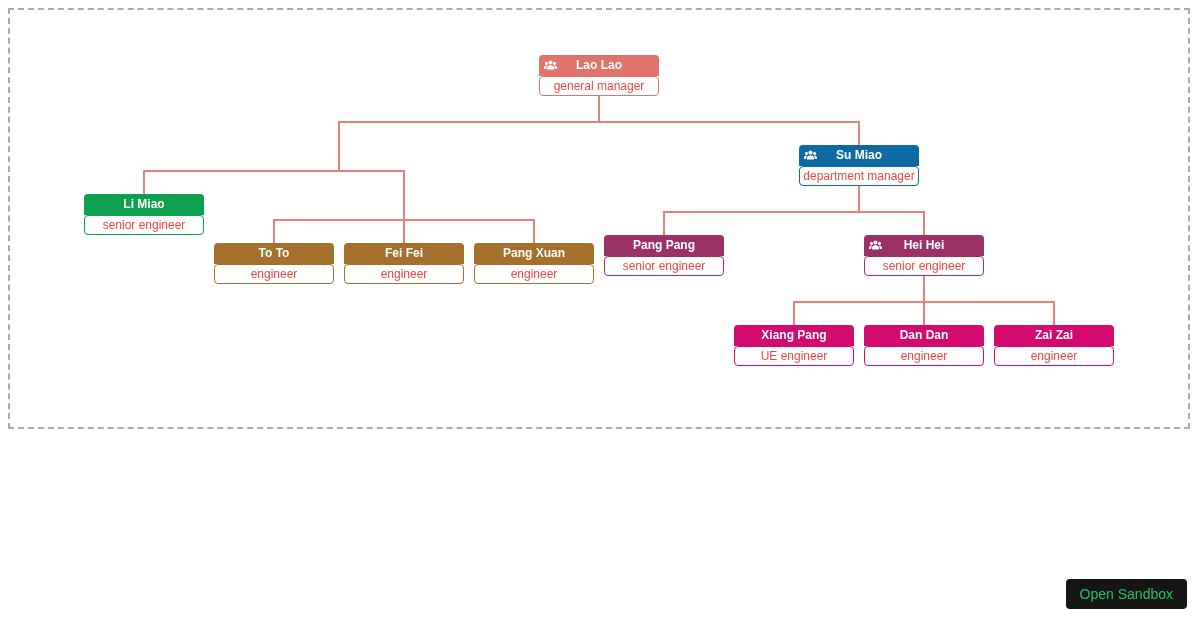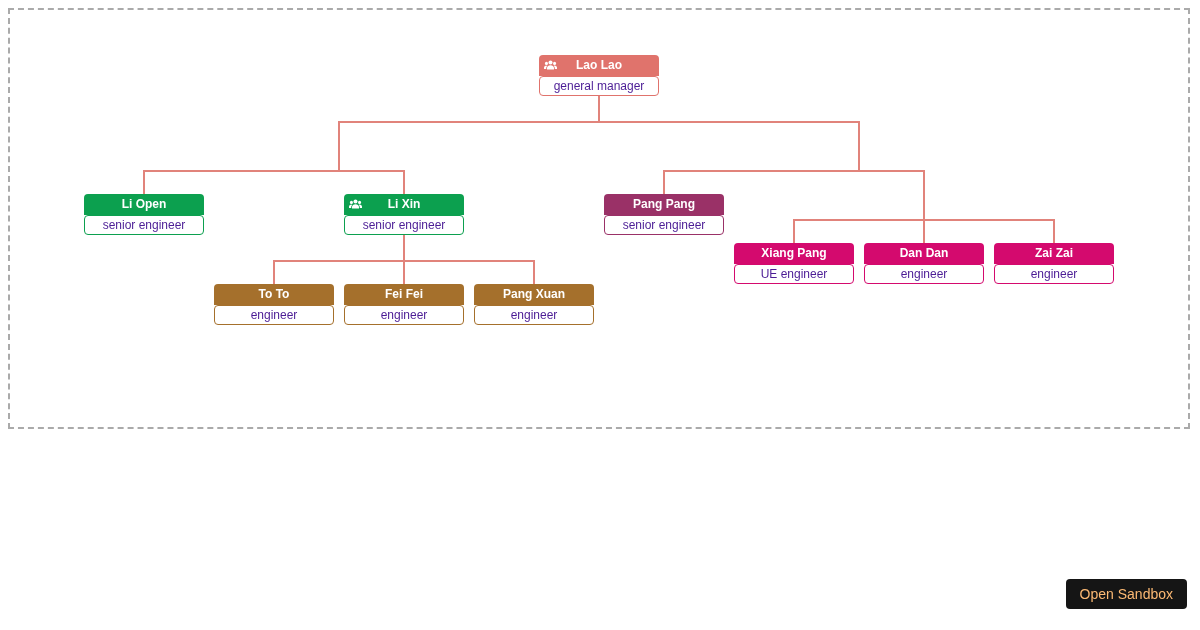--- a/index.html
+++ b/index.html
@@ -48,21 +48,21 @@
     font-size: 12px; font-weight: bold;
     border-radius: 4px 4px 0 0;
     white-space: nowrap;
   }
   .node .hdr .users-ic { position: absolute; left: 5px; top: 5px; }
   .node .body {
     height: 20px; line-height: 18px;
     background: #fff;
     border: 1px solid var(--c);
     border-radius: 4px;
-    font-size: 12px; color: #4c1d95;
+    font-size: 12px; color: #ef4444;
     white-space: nowrap;
   }
 
   .open-sandbox {
     position: absolute;
     right: 13px; bottom: 21px;
     height: 30px;
     padding: 0 14px;
     background: #151515;
     color: #ffffff;
@@ -115,114 +115,124 @@
                       <td class="rl"></td>
                       <td class="ll tl"></td>
                       <td class="rl tl"></td>
                       <td class="ll"></td>
                     </tr>
                     <tr>
                       <td colspan="2">
                         <table>
                           <tbody>
                             <tr>
-                              <td colspan="1"><div class="node" style="--c: #0ca04f;"><div class="hdr"><span>Li Open</span></div><div class="body">senior engineer</div></div></td>
-                            </tr>
-                          </tbody>
-                        </table>
-                      </td>
-                      <td colspan="2">
-                        <table>
-                          <tbody>
-                            <tr>
-                              <td colspan="6"><div class="node" style="--c: #0ca04f;"><div class="hdr"><svg class="users-ic" width="13" height="10" viewBox="0 0 16 12" fill="#ffffff" xmlns="http://www.w3.org/2000/svg">
+                              <td colspan="1"><div class="node" style="--c: #0ca04f;"><div class="hdr"><span>Li Miao</span></div><div class="body">senior engineer</div></div></td>
+                            </tr>
+                          </tbody>
+                        </table>
+                      </td>
+                      <td colspan="2">
+                        <table>
+                          <tbody>
+                            <tr class="lines">
+                              <td colspan="6">
+                                <div class="down"></div>
+                              </td>
+                            </tr>
+                            <tr class="lines stubs">
+                              <td class="rl"></td>
+                              <td class="ll tl"></td>
+                              <td class="rl tl"></td>
+                              <td class="ll tl"></td>
+                              <td class="rl tl"></td>
+                              <td class="ll"></td>
+                            </tr>
+                            <tr>
+                              <td colspan="2">
+                                <table>
+                                  <tbody>
+                                    <tr>
+                                      <td colspan="1"><div class="node" style="--c: #a5702c;"><div class="hdr"><span>To To</span></div><div class="body">engineer</div></div></td>
+                                    </tr>
+                                  </tbody>
+                                </table>
+                              </td>
+                              <td colspan="2">
+                                <table>
+                                  <tbody>
+                                    <tr>
+                                      <td colspan="1"><div class="node" style="--c: #a5702c;"><div class="hdr"><span>Fei Fei</span></div><div class="body">engineer</div></div></td>
+                                    </tr>
+                                  </tbody>
+                                </table>
+                              </td>
+                              <td colspan="2">
+                                <table>
+                                  <tbody>
+                                    <tr>
+                                      <td colspan="1"><div class="node" style="--c: #a5702c;"><div class="hdr"><span>Pang Xuan</span></div><div class="body">engineer</div></div></td>
+                                    </tr>
+                                  </tbody>
+                                </table>
+                              </td>
+                            </tr>
+                          </tbody>
+                        </table>
+                      </td>
+                    </tr>
+                  </tbody>
+                </table>
+              </td>
+              <td colspan="2">
+                <table>
+                  <tbody>
+                    <tr>
+                      <td colspan="4"><div class="node" style="--c: #0e6aa3;"><div class="hdr"><svg class="users-ic" width="13" height="10" viewBox="0 0 16 12" fill="#ffffff" xmlns="http://www.w3.org/2000/svg">
+                              <circle cx="3" cy="4" r="1.9"></circle>
+                              <circle cx="13" cy="4" r="1.9"></circle>
+                              <circle cx="8" cy="3" r="2.5"></circle>
+                              <path d="M8 6.3c-2.4 0-4.3 1.6-4.3 3.5v1.7h8.6V9.8c0-1.9-1.9-3.5-4.3-3.5z"></path>
+                              <path d="M3 6.7C1.3 6.7 0 7.9 0 9.4V11h2.7V9.8c0-1 .4-1.9 1.2-2.6A3.4 3.4 0 0 0 3 6.7z"></path>
+                              <path d="M13 6.7c1.7 0 3 1.2 3 2.7V11h-2.7V9.8c0-1-.4-1.9-1.2-2.6.3-.3.6-.5.9-.5z"></path>
+                            </svg><span>Su Miao</span></div><div class="body">department manager</div></div></td>
+                    </tr>
+                    <tr class="lines">
+                      <td colspan="4">
+                        <div class="down"></div>
+                      </td>
+                    </tr>
+                    <tr class="lines stubs">
+                      <td class="rl"></td>
+                      <td class="ll tl"></td>
+                      <td class="rl tl"></td>
+                      <td class="ll"></td>
+                    </tr>
+                    <tr>
+                      <td colspan="2">
+                        <table>
+                          <tbody>
+                            <tr>
+                              <td colspan="1"><div class="node" style="--c: #9a3167;"><div class="hdr"><span>Pang Pang</span></div><div class="body">senior engineer</div></div></td>
+                            </tr>
+                          </tbody>
+                        </table>
+                      </td>
+                      <td colspan="2">
+                        <table>
+                          <tbody>
+                            <tr>
+                              <td colspan="6"><div class="node" style="--c: #9a3167;"><div class="hdr"><svg class="users-ic" width="13" height="10" viewBox="0 0 16 12" fill="#ffffff" xmlns="http://www.w3.org/2000/svg">
                                       <circle cx="3" cy="4" r="1.9"></circle>
                                       <circle cx="13" cy="4" r="1.9"></circle>
                                       <circle cx="8" cy="3" r="2.5"></circle>
                                       <path d="M8 6.3c-2.4 0-4.3 1.6-4.3 3.5v1.7h8.6V9.8c0-1.9-1.9-3.5-4.3-3.5z"></path>
                                       <path d="M3 6.7C1.3 6.7 0 7.9 0 9.4V11h2.7V9.8c0-1 .4-1.9 1.2-2.6A3.4 3.4 0 0 0 3 6.7z"></path>
                                       <path d="M13 6.7c1.7 0 3 1.2 3 2.7V11h-2.7V9.8c0-1-.4-1.9-1.2-2.6.3-.3.6-.5.9-.5z"></path>
-                                    </svg><span>Li Xin</span></div><div class="body">senior engineer</div></div></td>
-                            </tr>
-                            <tr class="lines">
-                              <td colspan="6">
-                                <div class="down"></div>
-                              </td>
-                            </tr>
-                            <tr class="lines stubs">
-                              <td class="rl"></td>
-                              <td class="ll tl"></td>
-                              <td class="rl tl"></td>
-                              <td class="ll tl"></td>
-                              <td class="rl tl"></td>
-                              <td class="ll"></td>
-                            </tr>
-                            <tr>
-                              <td colspan="2">
-                                <table>
-                                  <tbody>
-                                    <tr>
-                                      <td colspan="1"><div class="node" style="--c: #a5702c;"><div class="hdr"><span>To To</span></div><div class="body">engineer</div></div></td>
-                                    </tr>
-                                  </tbody>
-                                </table>
-                              </td>
-                              <td colspan="2">
-                                <table>
-                                  <tbody>
-                                    <tr>
-                                      <td colspan="1"><div class="node" style="--c: #a5702c;"><div class="hdr"><span>Fei Fei</span></div><div class="body">engineer</div></div></td>
-                                    </tr>
-                                  </tbody>
-                                </table>
-                              </td>
-                              <td colspan="2">
-                                <table>
-                                  <tbody>
-                                    <tr>
-                                      <td colspan="1"><div class="node" style="--c: #a5702c;"><div class="hdr"><span>Pang Xuan</span></div><div class="body">engineer</div></div></td>
-                                    </tr>
-                                  </tbody>
-                                </table>
-                              </td>
-                            </tr>
-                          </tbody>
-                        </table>
-                      </td>
-                    </tr>
-                  </tbody>
-                </table>
-              </td>
-              <td colspan="2">
-                <table>
-                  <tbody>
-                    <tr class="lines">
-                      <td colspan="4">
-                        <div class="down"></div>
-                      </td>
-                    </tr>
-                    <tr class="lines stubs">
-                      <td class="rl"></td>
-                      <td class="ll tl"></td>
-                      <td class="rl tl"></td>
-                      <td class="ll"></td>
-                    </tr>
-                    <tr>
-                      <td colspan="2">
-                        <table>
-                          <tbody>
-                            <tr>
-                              <td colspan="1"><div class="node" style="--c: #9a3167;"><div class="hdr"><span>Pang Pang</span></div><div class="body">senior engineer</div></div></td>
-                            </tr>
-                          </tbody>
-                        </table>
-                      </td>
-                      <td colspan="2">
-                        <table>
-                          <tbody>
+                                    </svg><span>Hei Hei</span></div><div class="body">senior engineer</div></div></td>
+                            </tr>
                             <tr class="lines">
                               <td colspan="6">
                                 <div class="down"></div>
                               </td>
                             </tr>
                             <tr class="lines stubs">
                               <td class="rl"></td>
                               <td class="ll tl"></td>
                               <td class="rl tl"></td>
                               <td class="ll tl"></td>
@@ -263,14 +273,14 @@
                       </td>
                     </tr>
                   </tbody>
                 </table>
               </td>
             </tr>
           </tbody>
         </table>
       </div>
   </div>
-  <button class="open-sandbox" style="background: rgb(21, 21, 21); color: #fdba74; margin-left: 32px;">Open Sandbox</button>
+  <button class="open-sandbox" style="background: rgb(21, 21, 21); color: #22c55e; margin-left: 32px;">Open Sandbox</button>
 </div>
 
 </body></html>

